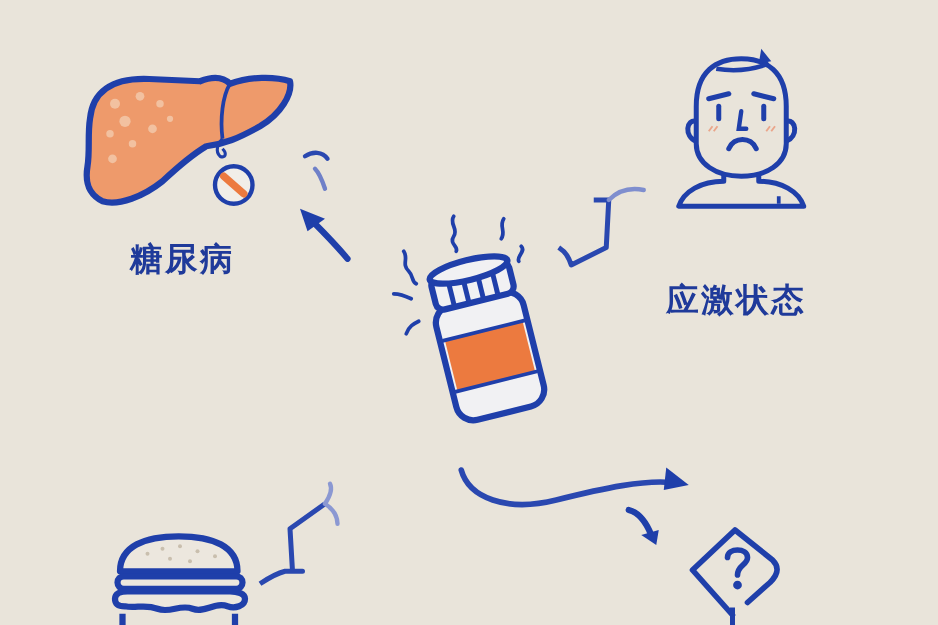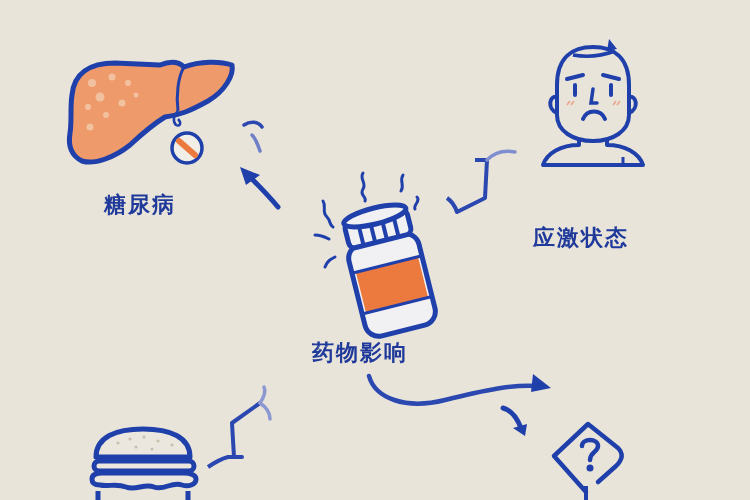--- a/index.html
+++ b/index.html
@@ -7,21 +7,21 @@
       width: 750px; height: 500px; overflow: hidden;
       background: #E9E4DA;
       position: relative;
       font-family: "DejaVu Sans", sans-serif;
     }
     .stage { position: absolute; inset: 0; }
     .label {
       position: absolute;
       color: #1F3A9A;
       font-weight: bold;
-      font-size: 22px;
+      font-size: 26px;
       letter-spacing: 2px;
       white-space: nowrap;
     }
     svg { position: absolute; overflow: visible; }
   </style>
 </head>
 <body>
 
 <div class="stage">
 
@@ -87,21 +87,20 @@
       <rect x="50" y="50" width="64" height="26" rx="6" fill="#F1F1F3" stroke="#1F3FAA" stroke-width="5"></rect>
       <ellipse cx="82" cy="50" rx="32" ry="8" fill="#F1F1F3" stroke="#1F3FAA" stroke-width="5"></ellipse>
       <g stroke="#1F3FAA" stroke-width="4">
           <line x1="64" y1="58" x2="64" y2="74"></line>
           <line x1="76" y1="58" x2="76" y2="74"></line>
           <line x1="88" y1="58" x2="88" y2="74"></line>
           <line x1="100" y1="58" x2="100" y2="74"></line>
         </g>
     </g>
   </svg>
-  <div class="label" style="left:312px;top:338px;">药物影响</div>
 
   <svg style="left:88px;top:425px;width:120px;height:80px;" viewBox="0 0 120 80">
     <path d="M8,32 C8,12 28,4 55,4 C82,4 102,12 102,32 Z" fill="#ECE7DE" stroke="#1F3FAA" stroke-width="5" stroke-linejoin="round"></path>
     <g fill="#C9BFAE">
         <circle cx="30" cy="18" r="1.6"></circle>
         <circle cx="42" cy="14" r="1.6"></circle>
         <circle cx="56" cy="12" r="1.6"></circle>
         <circle cx="70" cy="16" r="1.6"></circle>
         <circle cx="84" cy="20" r="1.6"></circle>
         <circle cx="48" cy="22" r="1.6"></circle>

